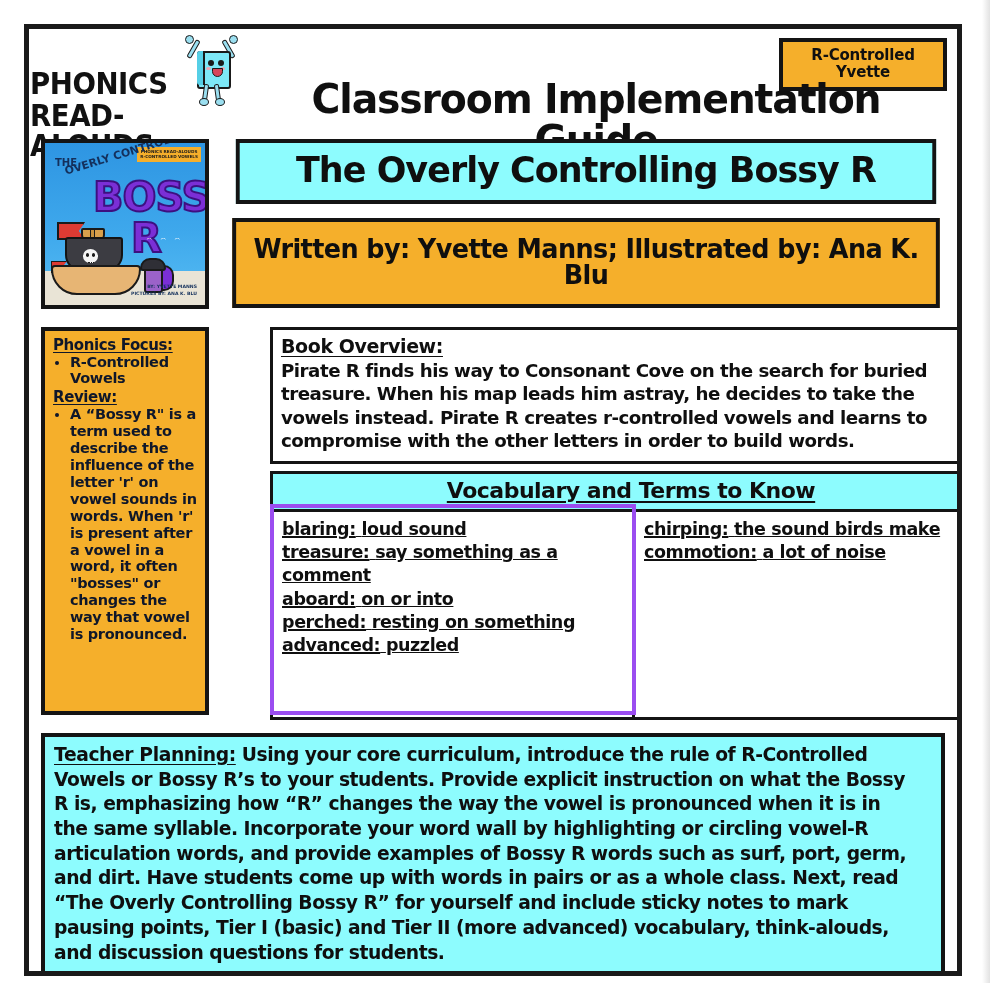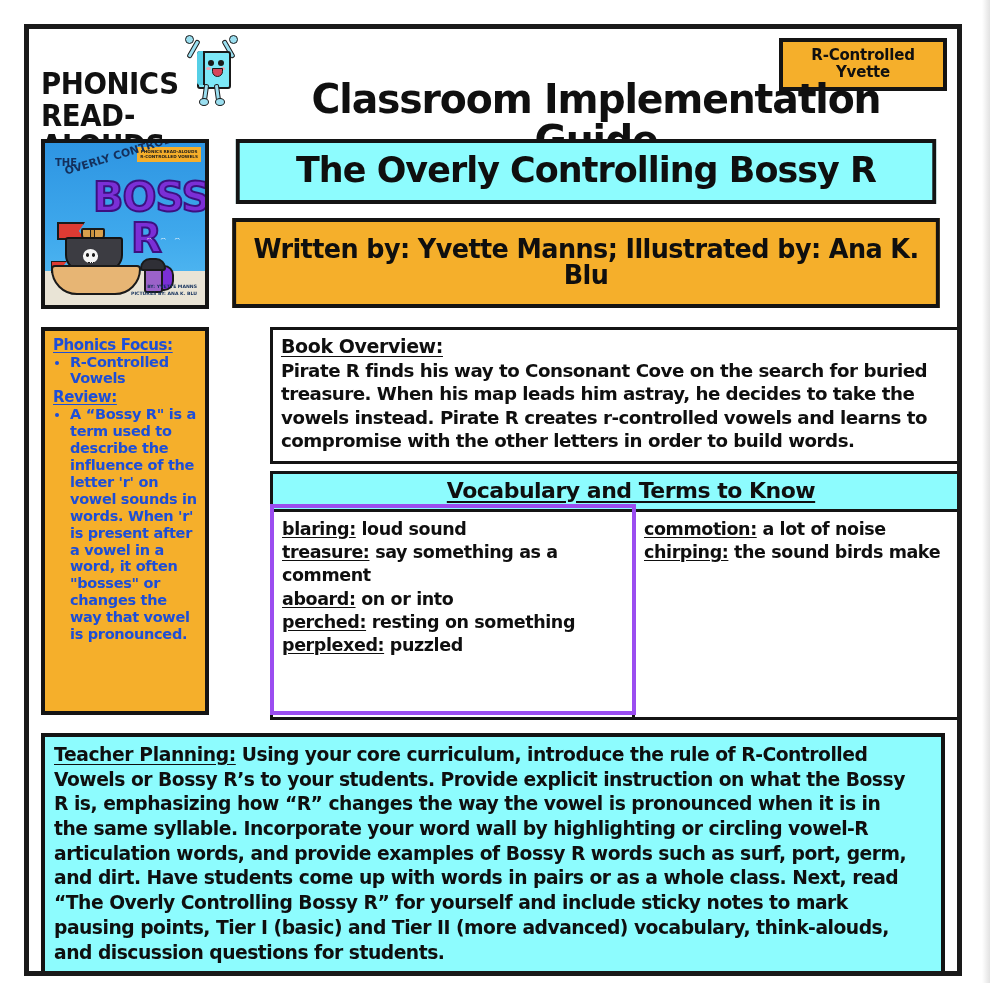--- a/index.html
+++ b/index.html
@@ -48,21 +48,21 @@
     padding: 0;
   }
 
   
   .header {
     position: relative;
     height: 108px;
   }
   .logo-block {
     position: absolute;
-    left: 12px;
+    left: 1px;
     top: 18px;
     width: 200px;
     height: 82px;
   }
   .logo-line1, .logo-line2 {
     font-family: "DejaVu Sans", sans-serif;
     font-weight: bold;
     color: #111111;
     letter-spacing: -0.5px;
     line-height: 1;
@@ -443,21 +443,21 @@
     left: 12px;
     top: 0;
     width: 168px;
     height: 388px;
     background: #F5AF2B;
     border: 4px solid #141414;
     box-sizing: border-box;
     padding: 6px 6px 4px 8px;
     font-family: "DejaVu Sans", sans-serif;
     font-weight: bold;
-    color: #1d4ed8;
+    color: #0f172a;
   }
   .sb-head {
     font-size: 15px;
     text-decoration: underline;
     text-underline-offset: 2px;
     letter-spacing: -0.4px;
     line-height: 1.1;
   }
   .sb-head.second { margin-top: 2px; }
   .sb-list {
@@ -531,20 +531,21 @@
   }
   .vocab-col {
     box-sizing: border-box;
     padding: 6px 8px 6px 9px;
     font-family: "DejaVu Sans", sans-serif;
     font-weight: bold;
     font-size: 17.5px;
     line-height: 1.33;
     color: #0f0f0f;
     letter-spacing: -0.4px;
+    text-decoration: underline;
   }
   .vocab-col.left { width: 362px; border-right: 3px solid #141414; }
   .vocab-col.right { width: 354px; }
   .vterm { text-decoration: underline; text-underline-offset: 2px; }
   .sel-outline {
     position: absolute;
     left: -3px;
     top: -8px;
     width: 366px;
     height: 211px;
@@ -670,25 +671,25 @@
         </div>
 
         <div class="vocab-head">Vocabulary and Terms to Know</div>
 
         <div class="vocab-body">
           <div class="vocab-col left">
             <div><span class="vterm">blaring:</span> <span>loud sound</span></div>
             <div><span class="vterm">treasure:</span> <span>say something as a comment</span></div>
             <div><span class="vterm">aboard:</span> <span>on or into</span></div>
             <div><span class="vterm">perched:</span> <span>resting on something</span></div>
-            <div><span class="vterm">perplexed:</span> <span>puzzled</span></div>
+            <div><span class="vterm">advanced:</span> <span>puzzled</span></div>
           </div>
           <div class="vocab-col right">
+            <div><span class="vterm">chirping:</span> <span>the sound birds make</span></div>
             <div><span class="vterm">commotion:</span> <span>a lot of noise</span></div>
-            <div><span class="vterm">chirping:</span> <span>the sound birds make</span></div>
           </div>
           <div class="sel-outline"></div>
         </div>
 
       </div>
     </div>
 
     <div class="planning">
       <div class="body-text"><span class="sec-head" style="margin-bottom:0">Teacher Planning:</span> <span>Using your core curriculum, introduce the rule of R-Controlled Vowels or Bossy R’s to your students. Provide explicit instruction on what the Bossy R is, emphasizing how “R” changes the way the vowel is pronounced when it is in the same syllable. Incorporate your word wall by highlighting or circling vowel-R articulation words, and provide examples of Bossy R words such as surf, port, germ, and dirt. Have students come up with words in pairs or as a whole class. Next, read “The Overly Controlling Bossy R” for yourself and include sticky notes to mark pausing points, Tier I (basic) and Tier II (more advanced) vocabulary, think-alouds, and discussion questions for students.</span></div>
     </div>

